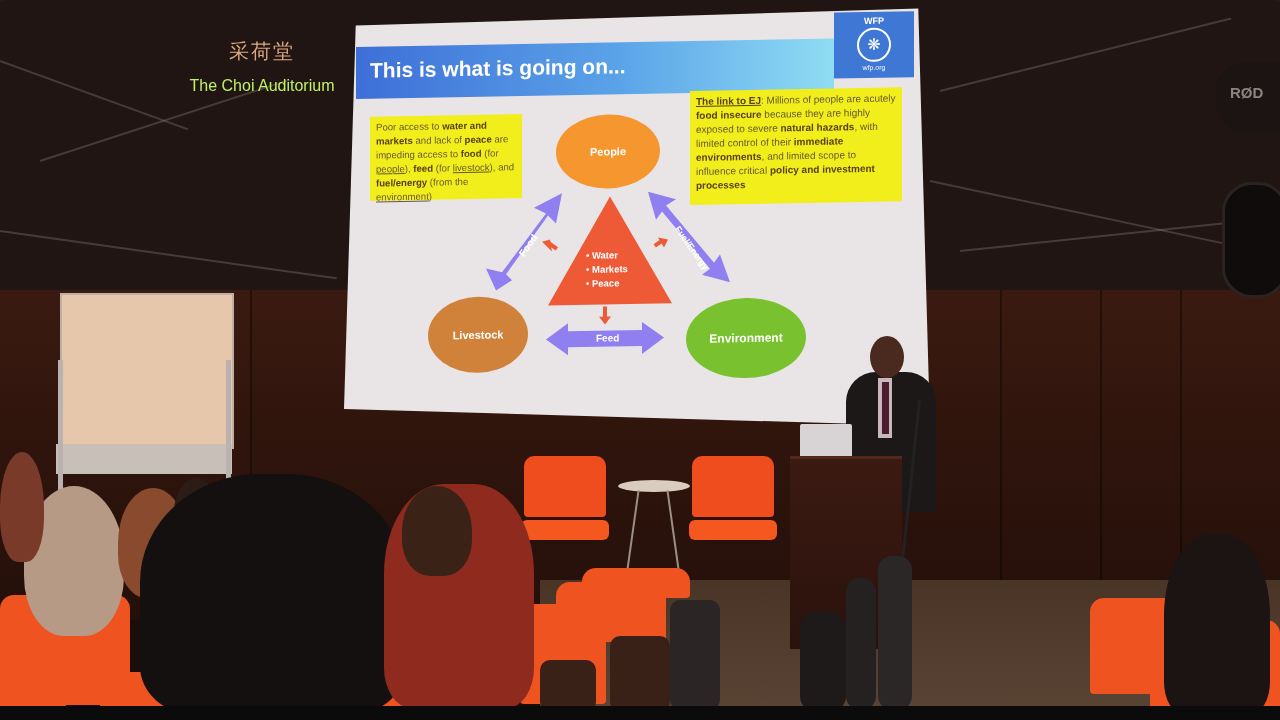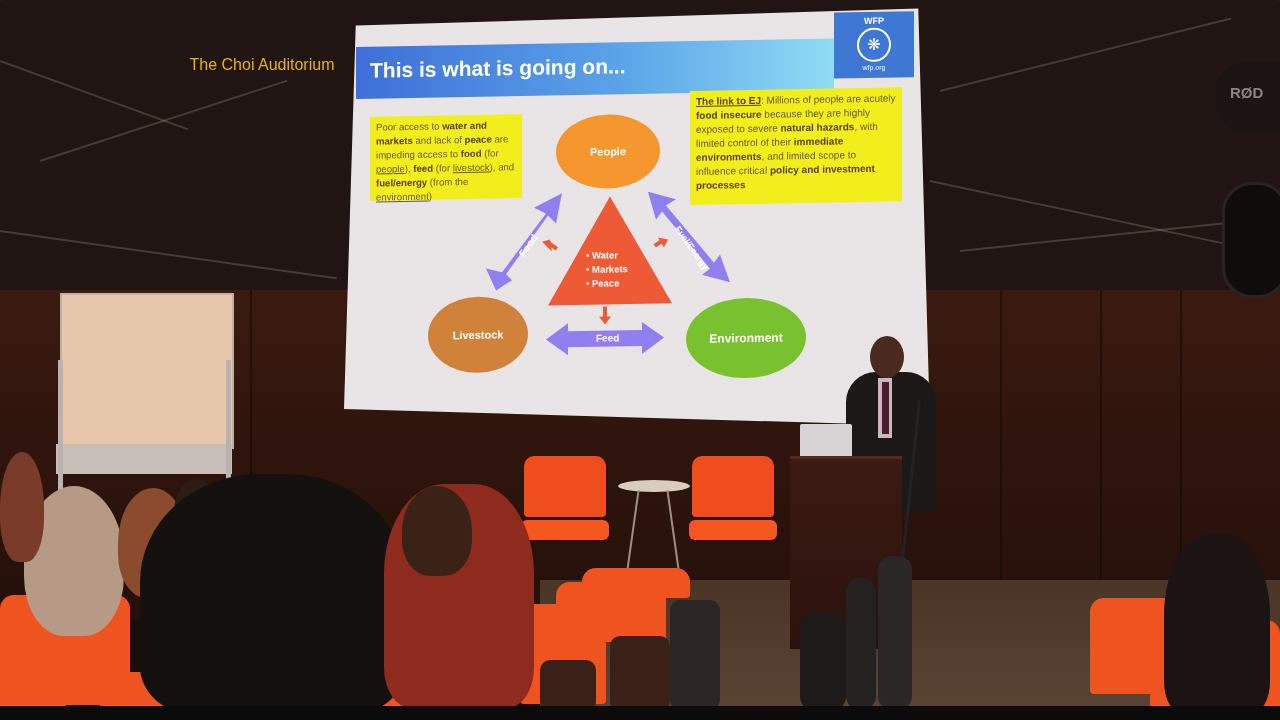--- a/index.html
+++ b/index.html
@@ -12,21 +12,21 @@
       linear-gradient(200deg, rgba(255,255,255,0.03) 0 2px, transparent 2px 80px),
       #201512;}
   .panel-line{position:absolute;height:2px;background:rgba(150,130,120,0.35);transform-origin:left center;}
   .wall-wood{position:absolute;left:0;top:290px;width:1280px;height:330px;background:linear-gradient(180deg,#3a1a10 0%,#2c130c 60%,#241009 100%);}
   .wood-slat{position:absolute;top:290px;width:2px;height:300px;background:rgba(0,0,0,0.35);}
   .floor{position:absolute;left:540px;top:580px;width:740px;height:140px;background:linear-gradient(180deg,#4a3426,#5b4535);}
   .bottom-bar{position:absolute;left:0;top:706px;width:1280px;height:14px;background:#0b0b0b;}
 
   .signage{position:absolute;left:182px;top:38px;width:160px;text-align:center;color:#c9b8a8;}
   .sign-cn{font-size:20px;color:#d9a880;letter-spacing:2px;font-family:"DejaVu Serif",serif;}
-  .sign-en{font-size:16px;color:#eab308;margin-top:18px;}
+  .sign-en{font-size:16px;color:#bef264;margin-top:12px;}
 
   
   .screen{position:absolute;left:344px;top:0;width:586px;height:426px;background:#e9e5e6;
     clip-path:polygon(2% 6%, 98% 2%, 100% 100%, 0% 96%);}
   .slide{position:absolute;left:356px;top:16px;width:560px;height:380px;transform:skew(0deg,-1deg);}
   .slide-header{position:absolute;left:0;top:26px;width:478px;height:52px;
     background:linear-gradient(90deg,#3e6fd8 0%,#5aa3e8 55%,#8fdcf4 100%);}
   .slide-title{position:absolute;left:14px;top:38px;font-size:21px;font-weight:bold;color:#fff;}
   .wfp-logo{position:absolute;left:478px;top:0;width:80px;height:66px;background:#3f77d5;color:#fff;text-align:center;}
   .wfp-logo .t{font-size:9px;font-weight:bold;margin-top:4px;}
@@ -81,20 +81,21 @@
   <div class="panel-line" style="left:960px;top:250px;width:300px;transform:rotate(-6deg);"></div>
 
   <div class="wall-wood"></div>
   <div class="wood-slat" style="left:250px"></div>
   <div class="wood-slat" style="left:1000px"></div>
   <div class="wood-slat" style="left:1100px"></div>
   <div class="wood-slat" style="left:1180px"></div>
   <div class="floor"></div>
 
   <div class="signage">
+    <div class="sign-cn">采荷堂</div>
     <div class="sign-en">The Choi Auditorium</div>
   </div>
 
   <div class="whiteboard"></div>
   <div class="wb-tray"></div>
   <div class="wb-leg" style="left:58px"></div>
   <div class="wb-leg" style="left:226px"></div>
 
   <div class="screen"></div>
   <div class="slide">

